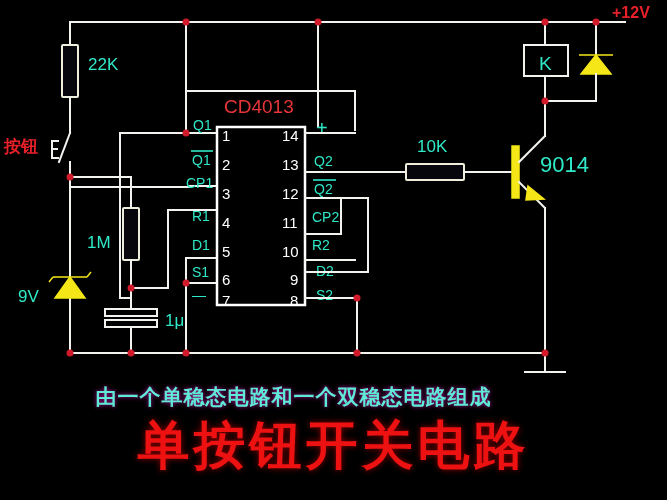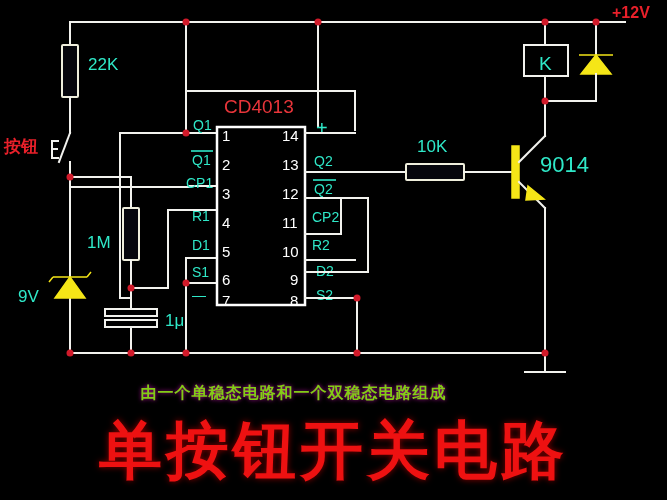--- a/index.html
+++ b/index.html
@@ -83,36 +83,36 @@
   .overbar {
     stroke: #2fe8c8;
     stroke-width: 1.6;
   }
   #subtitle {
     position: absolute;
     top: 383px;
     left: 0;
     width: 587px;
     text-align: center;
-    color: #84cc16;
+    color: #5eead4;
     font-family: "DejaVu Sans", sans-serif;
-    font-size: 16px;
+    font-size: 21px;
     font-weight: bold;
     letter-spacing: 1px;
     text-shadow: 0 0 4px #b0109c;
   }
   #maintitle {
     position: absolute;
     top: 418px;
     left: 0;
     width: 667px;
     text-align: center;
     color: #ee1111;
     font-family: "DejaVu Sans", sans-serif;
-    font-size: 63px;
+    font-size: 52px;
     font-weight: bold;
     letter-spacing: 4px;
     line-height: 1.05;
     text-shadow: 0 0 6px #8a0000;
   }
 </style>
 </head>
 <body>
 
 <div id="canvas">

